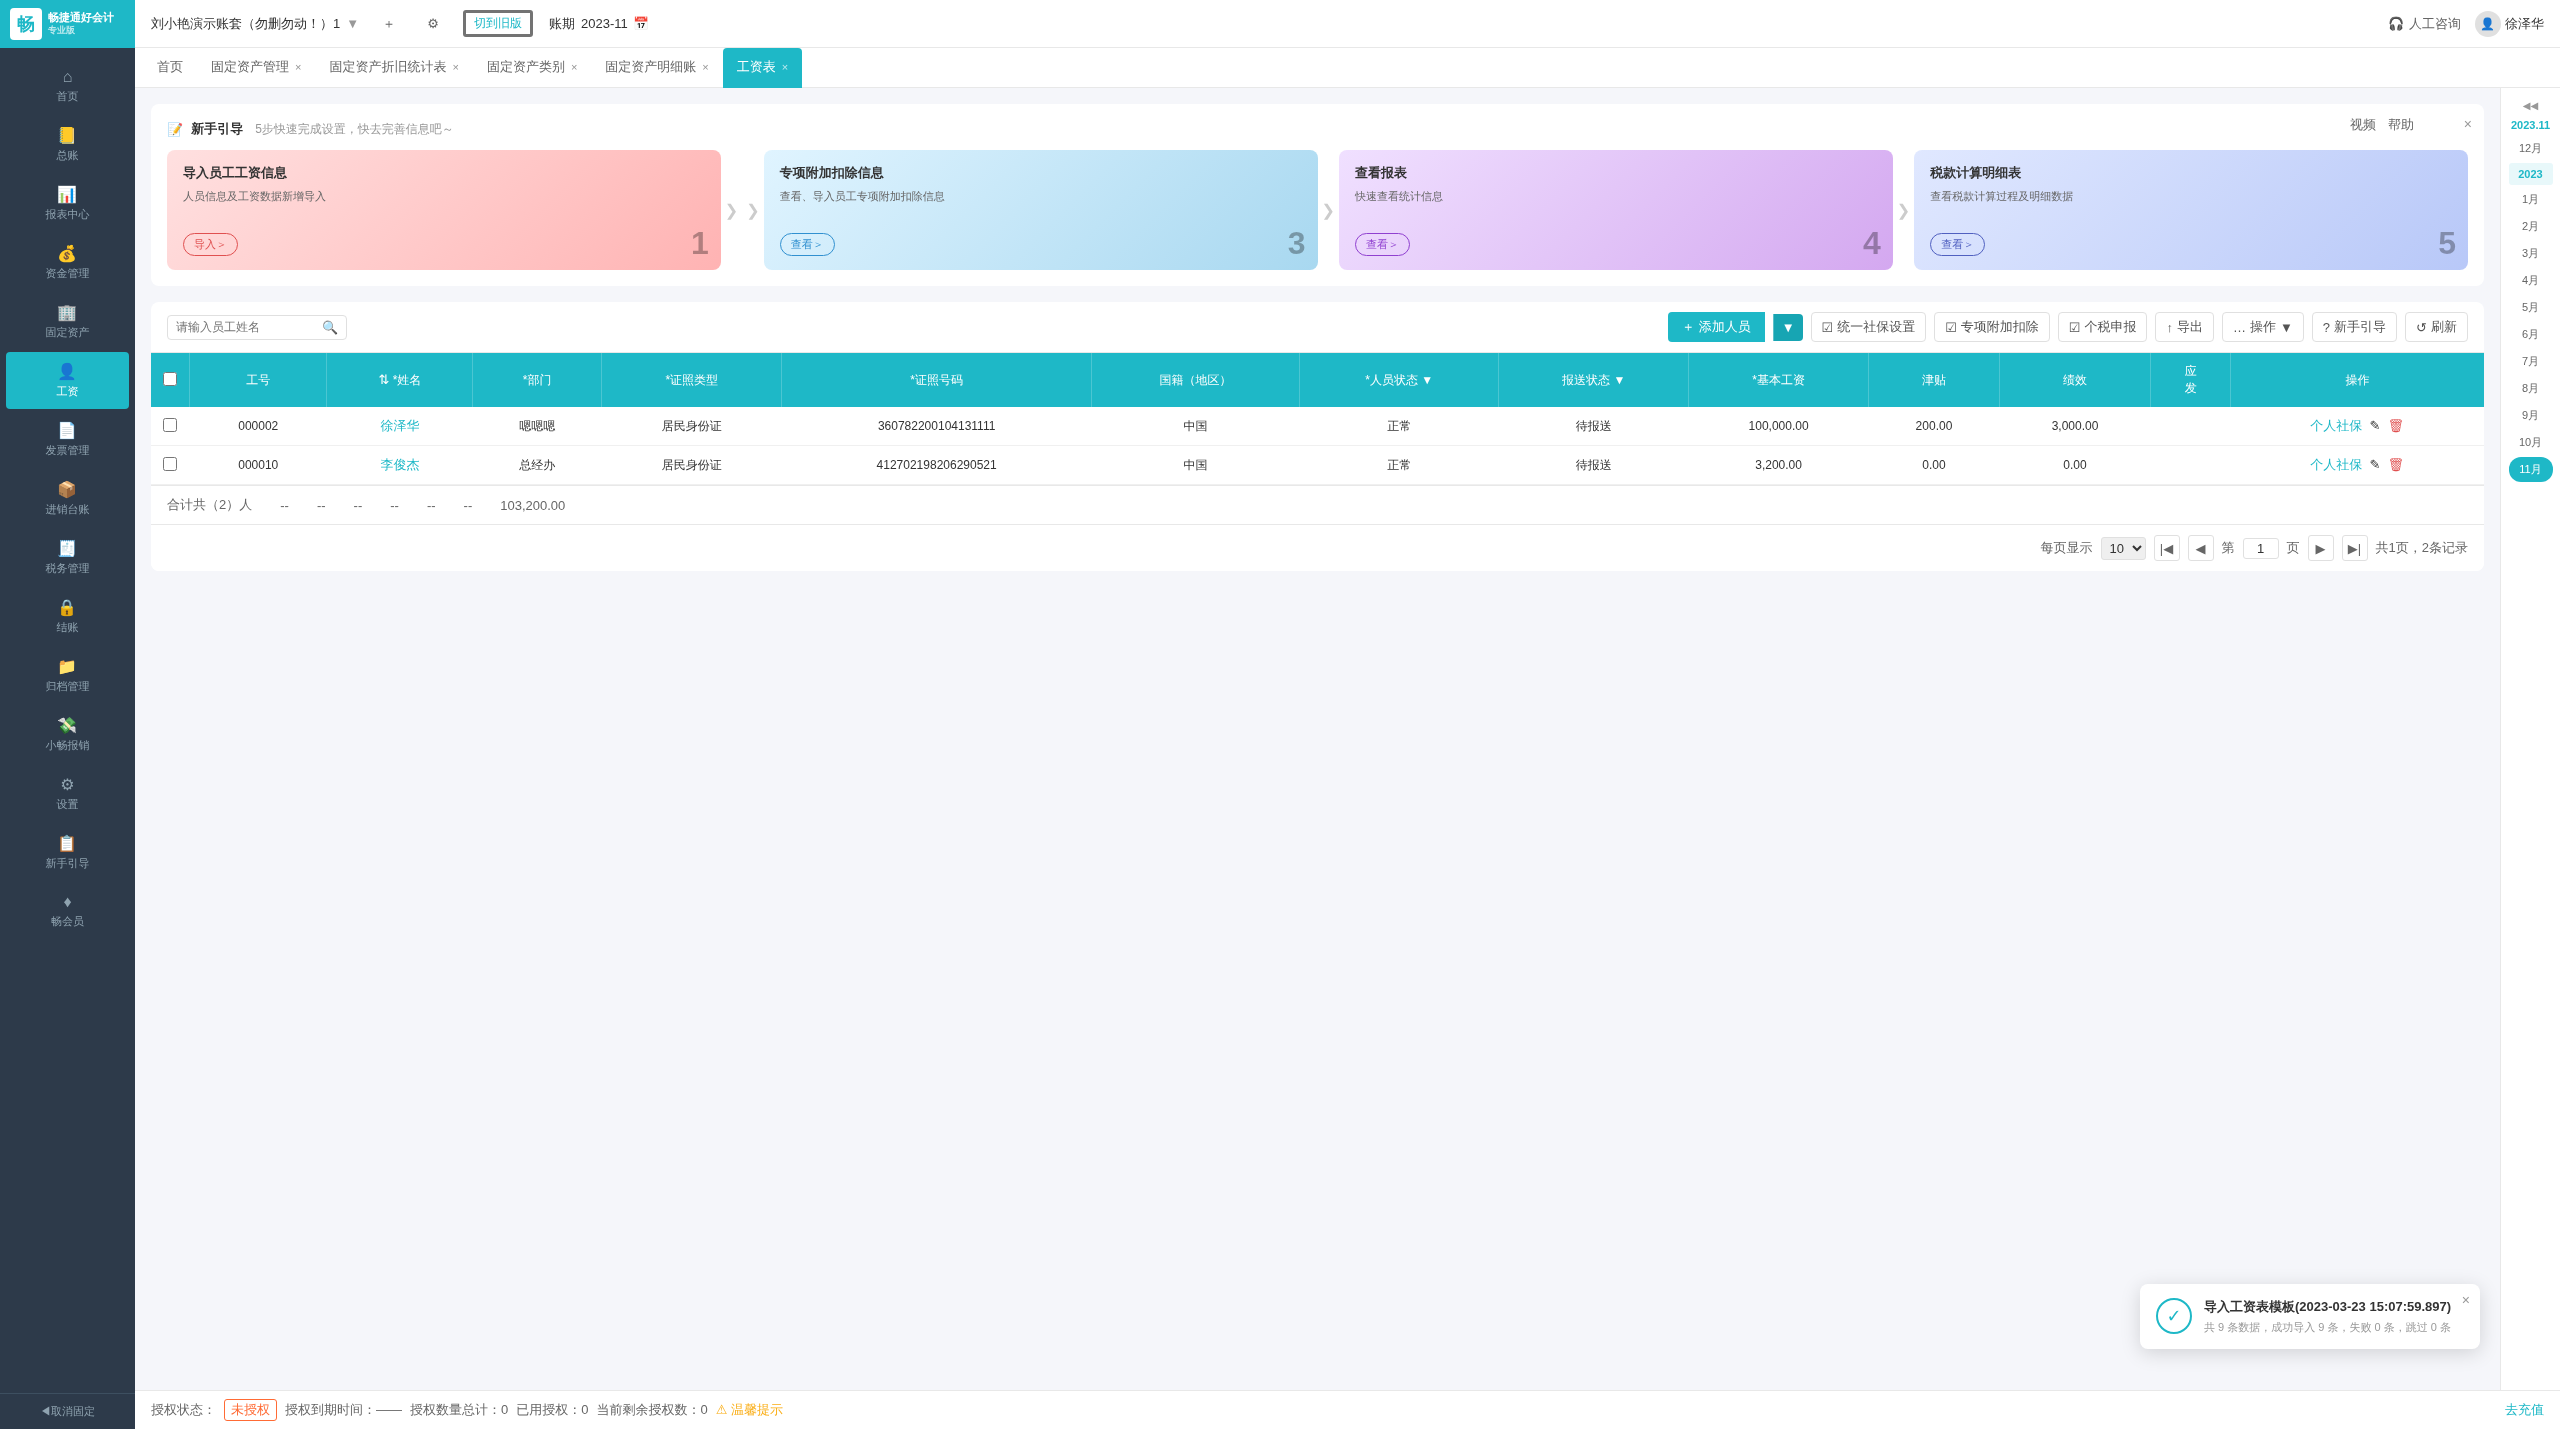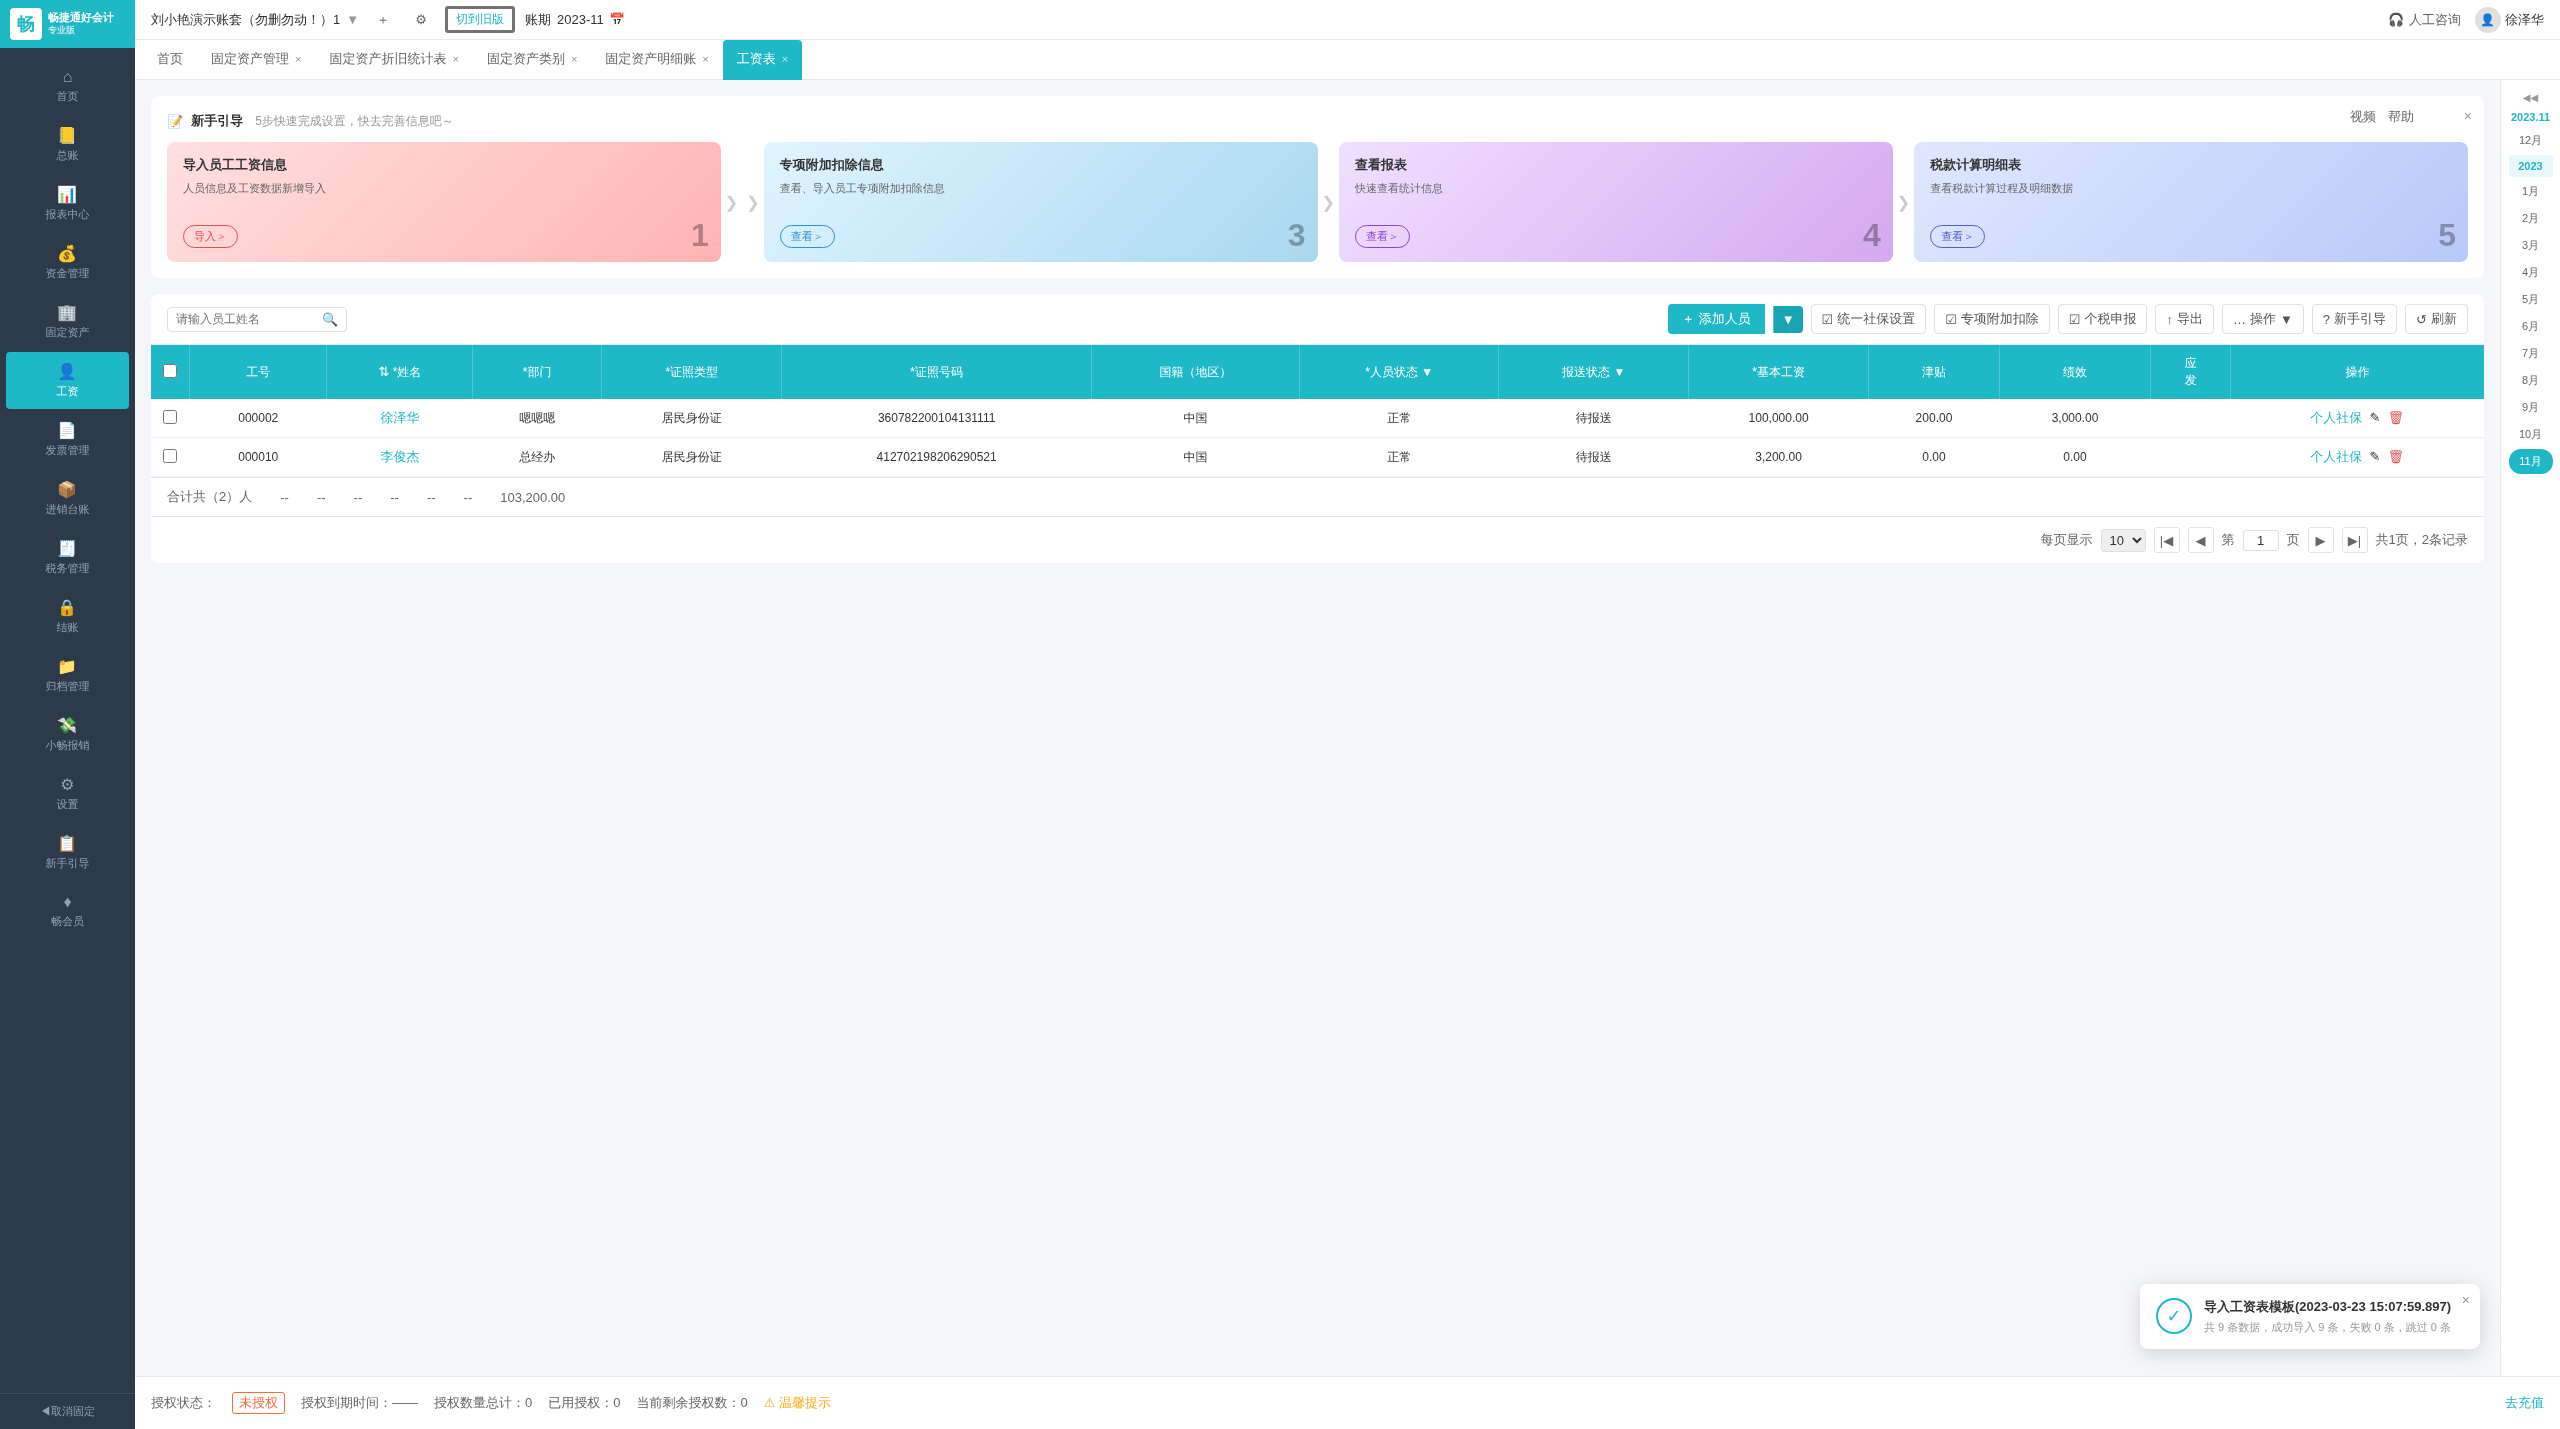--- a/index.html
+++ b/index.html
@@ -71,26 +71,26 @@
     .main-area {
       flex: 1;
       display: flex;
       flex-direction: column;
       overflow: hidden;
     }
 
     
     .header {
       background: white;
-      height: 40px;
+      height: 48px;
       display: flex;
       align-items: center;
       padding: 0 16px;
       border-bottom: 1px solid #e8e8e8;
-      gap: 10px;
+      gap: 16px;
     }
     .header-account {
       display: flex;
       align-items: center;
       gap: 6px;
       font-size: 13px;
       color: #333;
     }
     .header-dropdown { color: #999; cursor: pointer; }
     .header-icon-btn {
@@ -410,25 +410,25 @@
       border: 1px solid #e0e0e0;
       border-radius: 3px;
       padding: 2px 4px;
       color: #333;
       cursor: pointer;
     }
 
     
     .status-bar {
       background: white;
-      padding: 15px 16px;
+      padding: 8px 16px;
       border-top: 1px solid #e8e8e8;
       display: flex;
       align-items: center;
-      gap: 16px;
+      gap: 8px;
       font-size: 11px;
       color: #666;
     }
     .status-unauthorized { color: #ff6b35; border: 1px solid #ff6b35; border-radius: 3px; padding: 1px 6px; }
     .status-warning { color: #faad14; cursor: pointer; }
     .status-link { color: #1eb8c7; cursor: pointer; }
 
     
     .right-panel {
       width: 60px;

